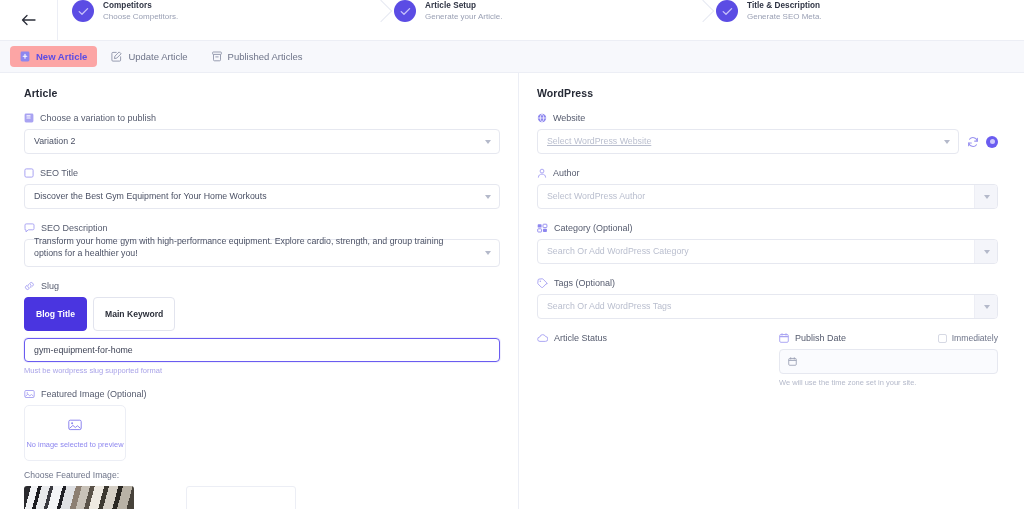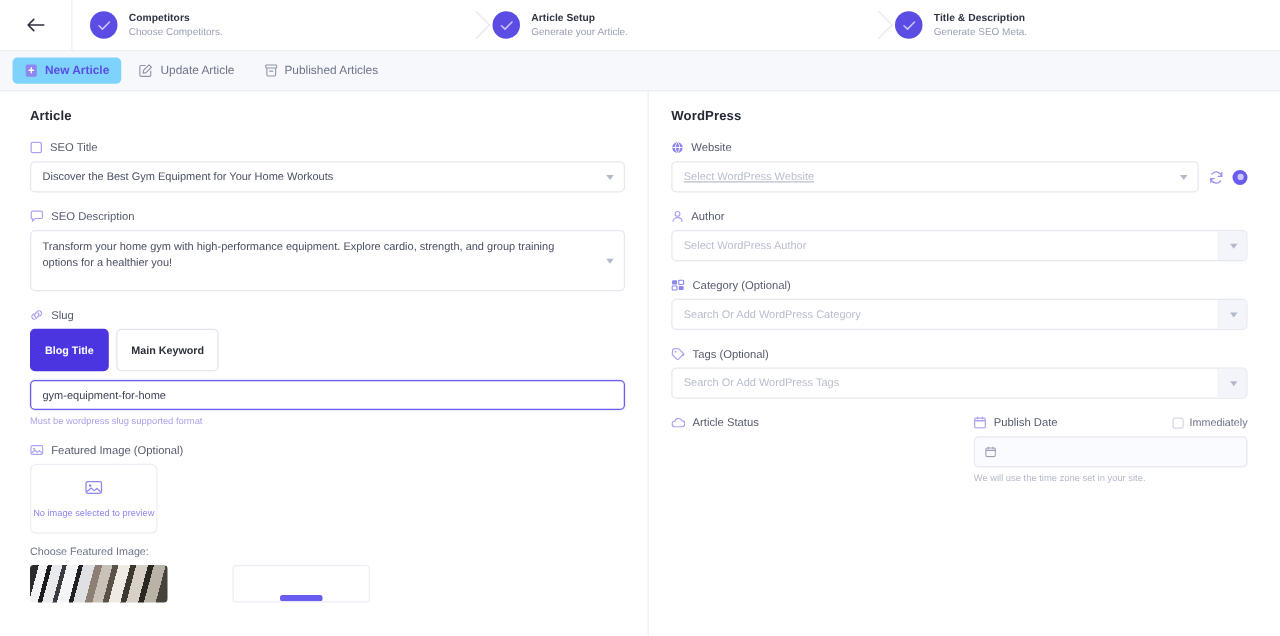--- a/index.html
+++ b/index.html
@@ -22,21 +22,21 @@
     border-bottom: 1px solid #eceef5;
     position: relative;
   }
   .back-btn {
     width: 58px;
     display: flex; align-items: center; justify-content: center;
     border-right: 1px solid #eceef5;
     cursor: pointer;
   }
   .back-btn svg { display:block; }
-  .steps { display: flex; flex: 1; align-items: center; }
+  .steps { display: flex; flex: 1; align-items: flex-start; }
   .step {
     display: flex; align-items: center;
     padding: 0 10px 0 14px;
     position: relative;
     flex: 1 1 0;
     min-width: 0;
     cursor: pointer;
   }
   .step:not(:last-child)::after {
     content: "";
@@ -87,21 +87,21 @@
   .tab {
     display: flex; align-items: center; gap: 6px;
     height: 21px;
     padding: 0 10px;
     border-radius: 4px;
     font-size: 9.5px;
     color: #6e7489;
     cursor: pointer;
     white-space: nowrap;
   }
-  .tab.active { background: #7dd3fc; color: #5b4ce4; font-weight: 600; }
+  .tab.active { background: #fca5a5; color: #5b4ce4; font-weight: 600; }
   .tab svg { display:block; flex: 0 0 auto; }
 
   
   .content {
     display: flex;
     height: 436px;
     position: relative;
   }
   .col-left {
     width: 519px;
@@ -333,20 +333,36 @@
       </span>
       <span>Published Articles</span>
     </div>
   </div>
 
   <div class="content">
 
     <div class="col-left">
       <div class="panel-title">Article</div>
 
+      <div class="field">
+        <div class="field-label">
+          <span class="ic">
+            <svg width="10" height="10" viewBox="0 0 10 10" fill="none">
+              <rect x="0.6" y="0.6" width="8.8" height="8.8" rx="1.4" fill="#a9a3f2"></rect>
+              <rect x="2.4" y="2.3" width="4.2" height="1.1" rx="0.5" fill="#fff"></rect>
+              <rect x="2.4" y="4.4" width="4.2" height="1.1" rx="0.5" fill="#fff"></rect>
+            </svg>
+          </span>
+          <span>Choose a variation to publish</span>
+        </div>
+        <div class="control">
+          <span class="txt">Variation 2</span>
+          <span class="caret"></span>
+        </div>
+      </div>
 
       <div class="field">
         <div class="field-label">
           <span class="ic">
             <svg width="10" height="10" viewBox="0 0 10 10" fill="none">
               <rect x="0.9" y="0.9" width="8.2" height="8.2" rx="1.3" stroke="#a9a3f2" stroke-width="1" fill="none"></rect>
             </svg>
           </span>
           <span>SEO Title</span>
         </div>
@@ -358,21 +374,21 @@
 
       <div class="field">
         <div class="field-label">
           <span class="ic">
             <svg width="11" height="10" viewBox="0 0 11 10" fill="none">
               <path d="M1 2.1a1.2 1.2 0 0 1 1.2-1.2h6.6A1.2 1.2 0 0 1 10 2.1v3.5a1.2 1.2 0 0 1-1.2 1.2H4.3L2 8.9V6.8h-.8A1.2 1.2 0 0 1 1 5.6V2.1z" stroke="#a9a3f2" stroke-width="0.95" fill="none" stroke-linejoin="round"></path>
             </svg>
           </span>
           <span>SEO Description</span>
         </div>
-        <div class="control multiline" style="height:49px;">
+        <div class="control multiline" style="height:28px;align-items:flex-end;">
           <span class="txt">Transform your home gym with high-performance equipment. Explore cardio, strength, and group training options for a healthier you!</span>
           <span class="caret"></span>
         </div>
       </div>
 
       <div class="field">
         <div class="field-label">
           <span class="ic">
             <svg width="11" height="10" viewBox="0 0 11 10" fill="none">
               <path d="M4.3 6.6a2 2 0 0 1 0-2.8L5.7 2.4a2 2 0 1 1 2.8 2.8l-.6.6" stroke="#a9a3f2" stroke-width="0.95" stroke-linecap="round" fill="none"></path>

